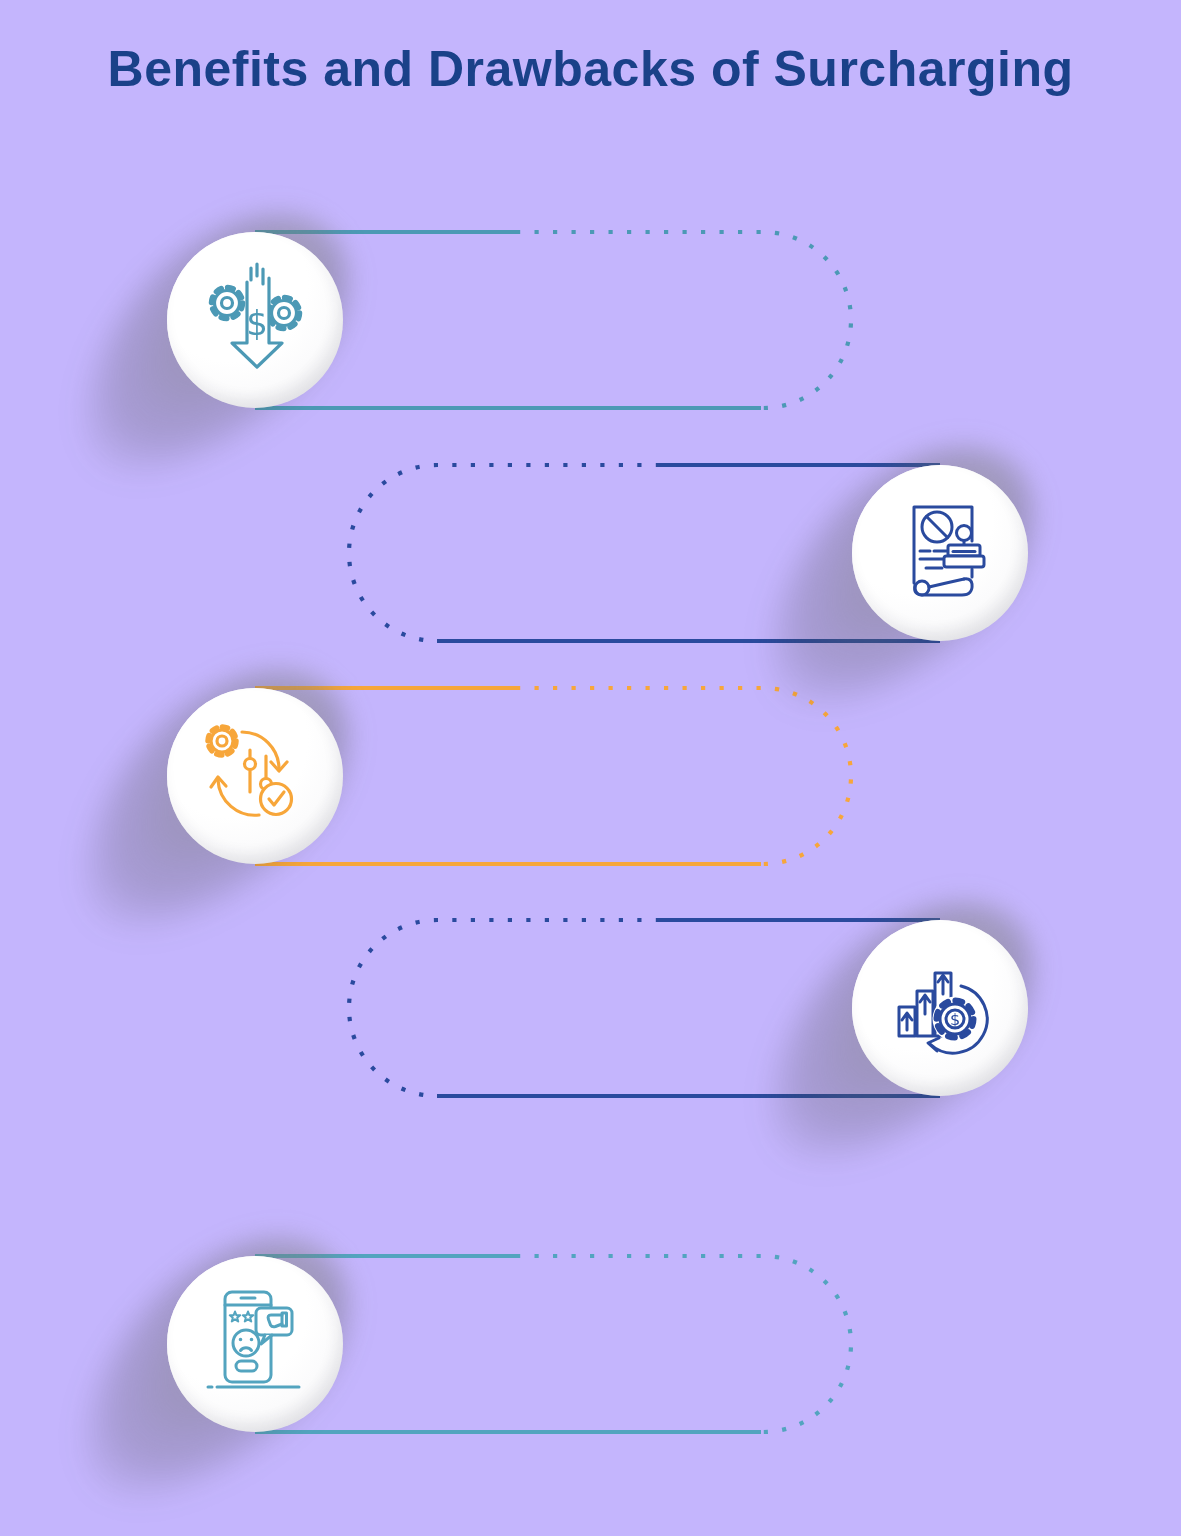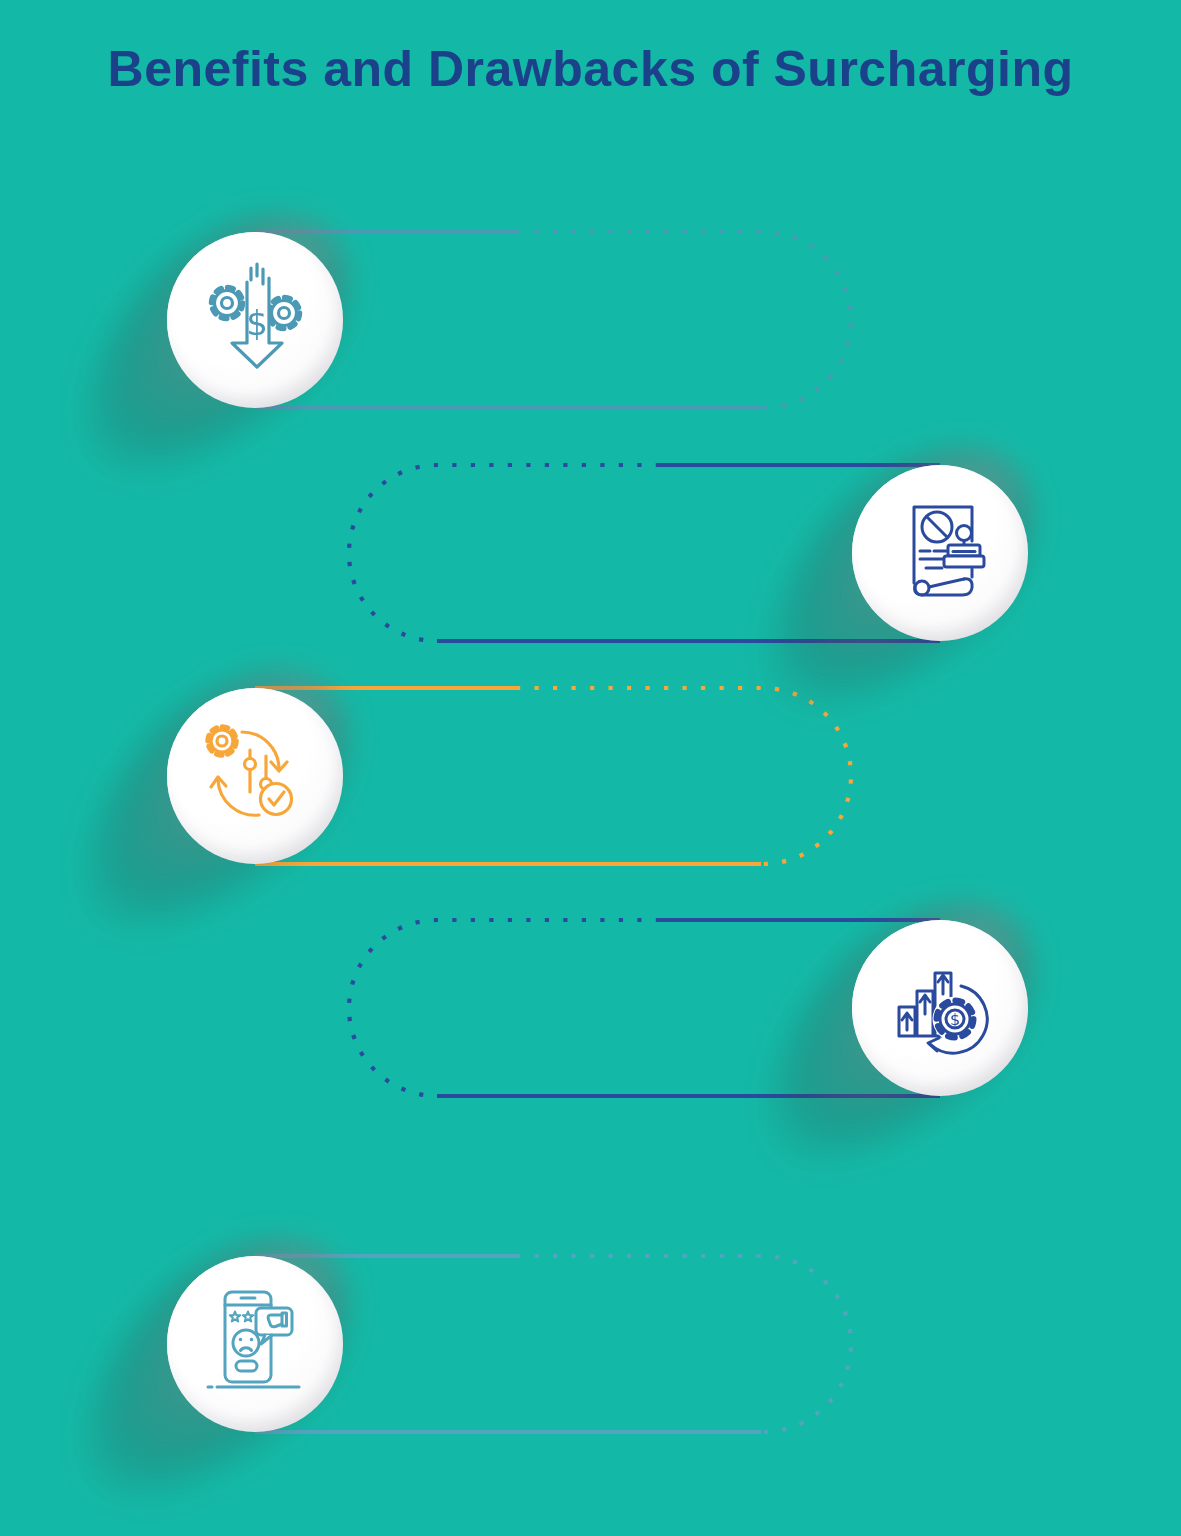--- a/index.html
+++ b/index.html
@@ -1,16 +1,16 @@
 <!DOCTYPE html>
 <html><head>
 <meta charset="utf-8">
 <style>
   html,body{margin:0;padding:0;background:#000;}
-  .stage{position:relative;width:1181px;height:1536px;background:#14b8a6;overflow:hidden;
+  .stage{position:relative;width:1181px;height:1536px;background:#c4b5fd;overflow:hidden;
          font-family:"Liberation Sans",sans-serif;}
   .title{position:absolute;top:40px;left:0;width:100%;text-align:center;
          font-size:50px;font-weight:bold;letter-spacing:.5px;color:#1a4189;margin:0;}
   .connectors{position:absolute;left:0;top:0;z-index:1;}
   .item{position:absolute;width:176px;height:176px;z-index:2;}
   .item-1{left:167px;top:232px;}
   .item-2{left:852px;top:465px;}
   .item-3{left:167px;top:688px;}
   .item-4{left:852px;top:920px;}
   .item-5{left:167px;top:1256px;}

